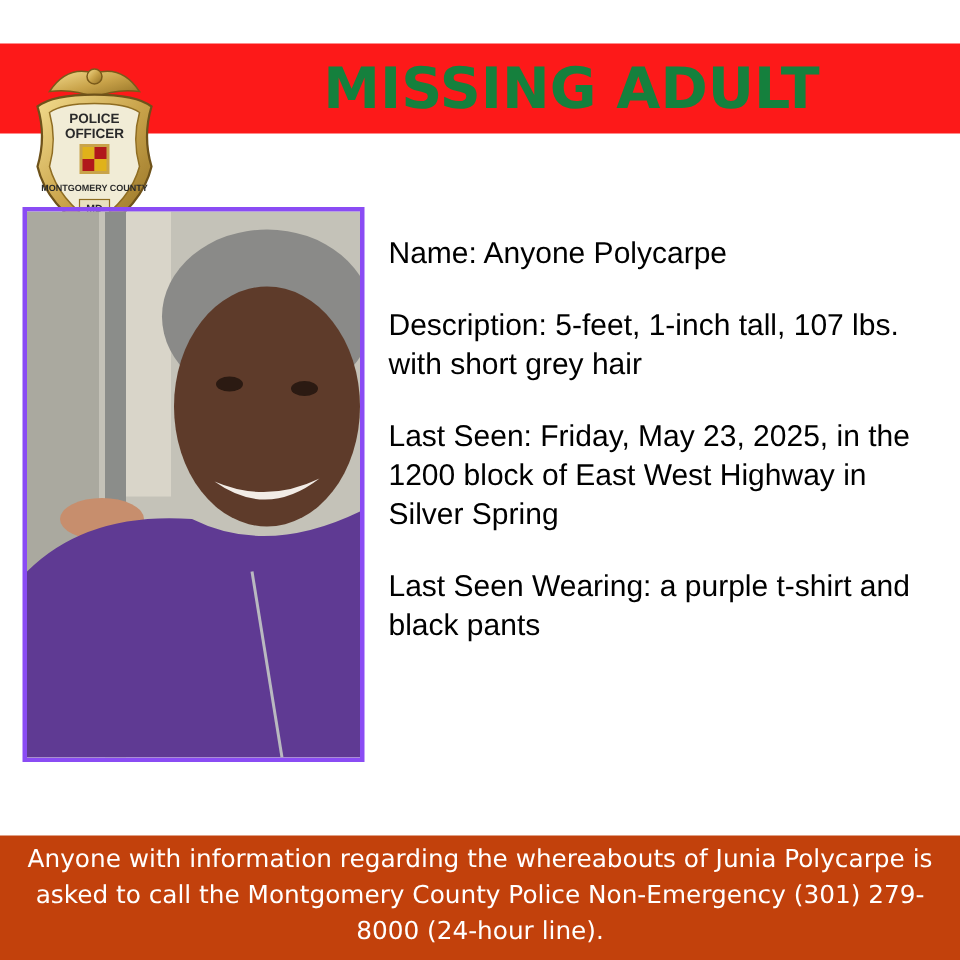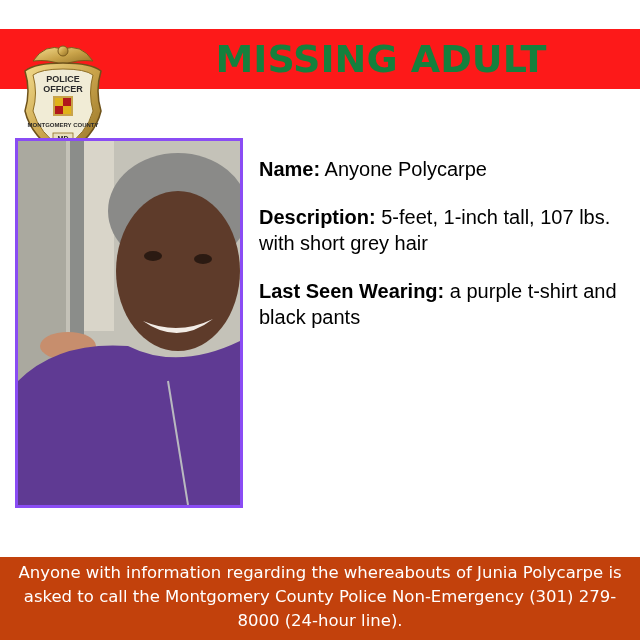--- a/index.html
+++ b/index.html
@@ -4,21 +4,21 @@
 <style>
   html, body { margin:0; padding:0; }
   body { width:640px; height:640px; position:relative; background:#ffffff; overflow:hidden; font-family:"Liberation Sans", sans-serif; }
   .banner { position:absolute; left:0; top:29px; width:640px; height:60px; background:#fd1919; }
   .banner-title { position:absolute; left:122px; right:0; top:29px; height:60px; display:flex; align-items:center; justify-content:center; color:#15803d; font-family:"DejaVu Sans", sans-serif; font-weight:bold; font-size:38px; letter-spacing:0px; }
   .badge { position:absolute; left:15px; top:0px; width:96px; height:120px;margin-top:41px; }
   .photo { position:absolute; left:15px; top:138px; width:222px; height:364px; border:3px solid #8a4cf4; overflow:hidden;
     background: linear-gradient(180deg, #c9c7bd 0%, #bdbab0 100%); }
   .info { position:absolute; left:259px; top:156px; width:370px; color:#000; font-size:20px; line-height:26px; }
   .info p { margin:0 0 22px 0; }
-  .info b { font-weight:bold; }
+  .info b { font-weight:normal; }
   .footer { position:absolute; left:0; top:557px; width:640px; height:83px; background:#c2410c; color:#fff; text-align:center;
     font-family:"DejaVu Sans", sans-serif; font-size:16.5px; line-height:24px; padding-top:4px; box-sizing:border-box; }
   .footer span { display:block; padding:0 10px; }
 </style>
 </head>
 <body>
 
 <div class="banner"></div>
 
 <div class="badge">
@@ -68,18 +68,19 @@
     <ellipse cx="50" cy="205" rx="28" ry="14" fill="#c78e6d"></ellipse>
 
     <path d="M0 240 Q40 200 110 205 Q160 230 222 200 L222 364 L0 364Z" fill="#5f3a93"></path>
     <path d="M150 240 L170 364" stroke="#b9b9c0" stroke-width="2"></path>
   </svg>
 </div>
 
 <div class="info">
   <p><b>Name:</b> <span>Anyone Polycarpe</span></p>
   <p><b>Description:</b> <span>5-feet, 1-inch tall, 107 lbs. with short grey hair</span></p>
+  <p><b>Last Seen:</b> <span>Friday, May 23, 2025, in the 1200 block of East West Highway in Silver Spring</span></p>
   <p><b>Last Seen Wearing:</b> <span>a purple t-shirt and black pants</span></p>
 </div>
 
 <div class="footer">
   <span>Anyone with information regarding the whereabouts of Junia Polycarpe is asked to call the Montgomery County Police Non-Emergency (301) 279-8000 (24-hour line).</span>
 </div>
 
 </body></html>

